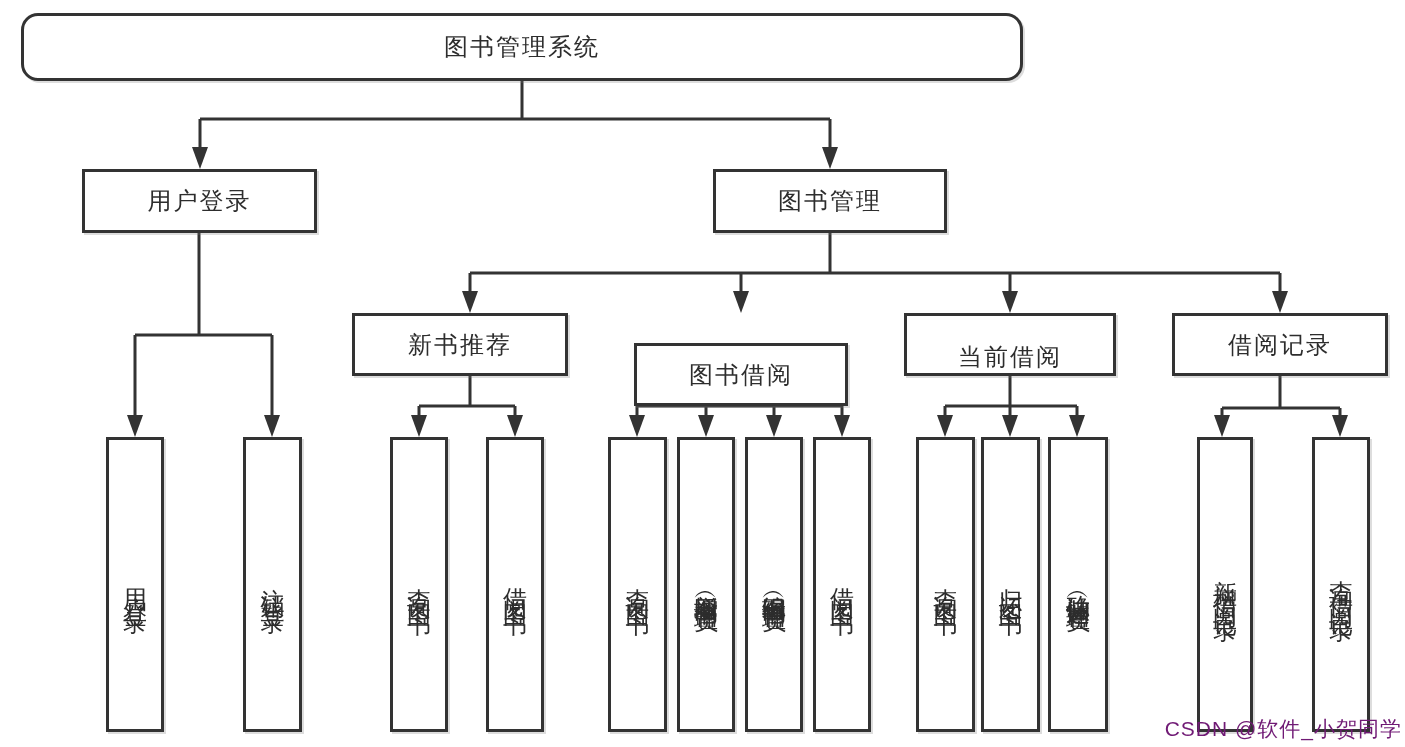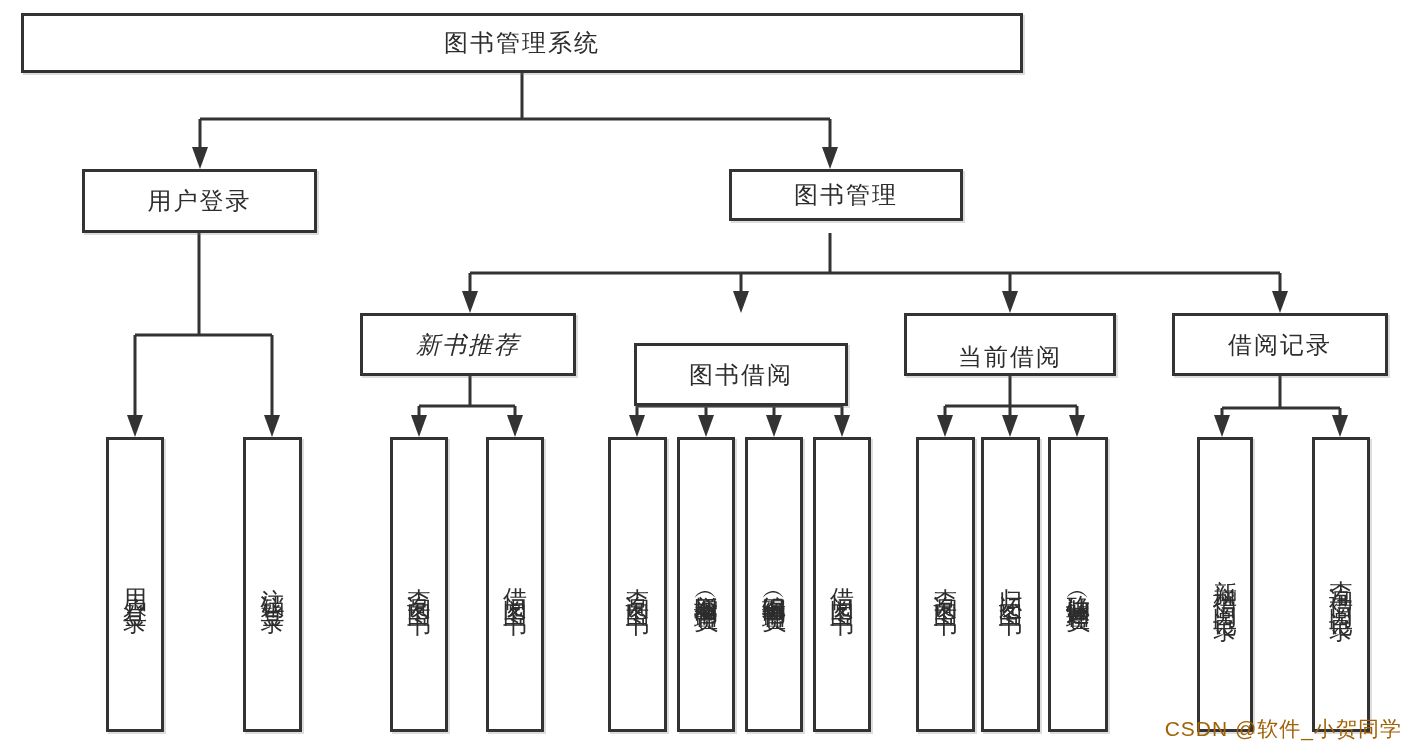--- a/index.html
+++ b/index.html
@@ -40,21 +40,21 @@
     color: #2d2d2d;
     letter-spacing: 8px;
     line-height: 1;
   }
   .leaf .leaf-label.long { letter-spacing: 2px; }
   #watermark {
     position: absolute;
     right: 3px;
     bottom: 4px;
     font-size: 21px;
-    color: #a16207;
+    color: #701a75;
     letter-spacing: 1px;
     white-space: nowrap;
   }
 </style>
 </head>
 <body>
 
 <div id="stage">
 
   <svg id="connectors" viewBox="0 0 1405 747" xmlns="http://www.w3.org/2000/svg">
@@ -83,32 +83,32 @@
       <polygon points="766,415 782,415 774,437"></polygon>
       <polygon points="834,415 850,415 842,437"></polygon>
       <polygon points="937,415 953,415 945,437"></polygon>
       <polygon points="1002,415 1018,415 1010,437"></polygon>
       <polygon points="1069,415 1085,415 1077,437"></polygon>
       <polygon points="1214,415 1230,415 1222,437"></polygon>
       <polygon points="1332,415 1348,415 1340,437"></polygon>
     </g>
   </svg>
 
-  <div class="node" style="left:21px; top:13px; width:1002px; height:60px;">
+  <div class="node" style="left:21px; top:13px; width:1002px; height:68px;border-radius:17px;">
     <span class="node-label">图书管理系统</span>
   </div>
 
   <div class="node" style="left:82px; top:169px; width:235px; height:64px;">
     <span class="node-label">用户登录</span>
   </div>
-  <div class="node" style="left:729px; top:169px; width:234px; height:52px;">
+  <div class="node" style="left:713px; top:169px; width:234px; height:64px;">
     <span class="node-label">图书管理</span>
   </div>
 
-  <div class="node" style="left:360px; top:313px; width:216px; height:63px;font-style:italic;">
+  <div class="node" style="left:352px; top:313px; width:216px; height:63px;">
     <span class="node-label">新书推荐</span>
   </div>
   <div class="node" style="left:634px; top:313px; width:214px; height:63px;margin-top:30px;">
     <span class="node-label">图书借阅</span>
   </div>
   <div class="node" style="left:904px; top:313px; width:212px; height:63px;align-items:flex-end;">
     <span class="node-label">当前借阅</span>
   </div>
   <div class="node" style="left:1172px; top:313px; width:216px; height:63px;">
     <span class="node-label">借阅记录</span>

